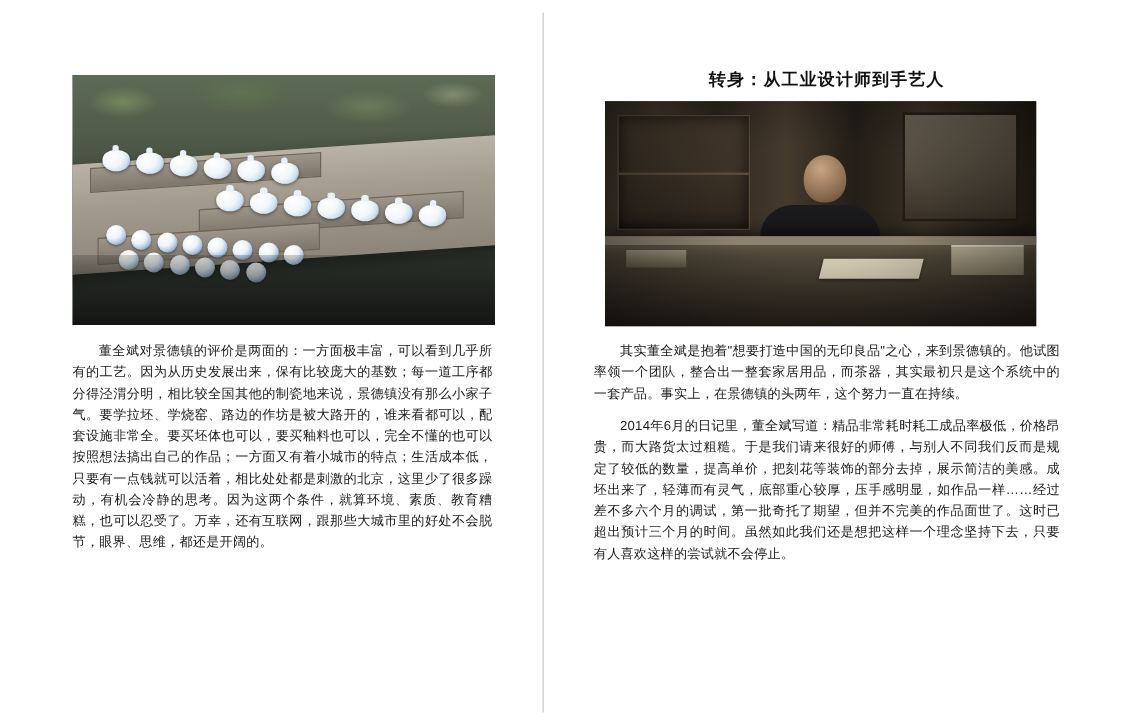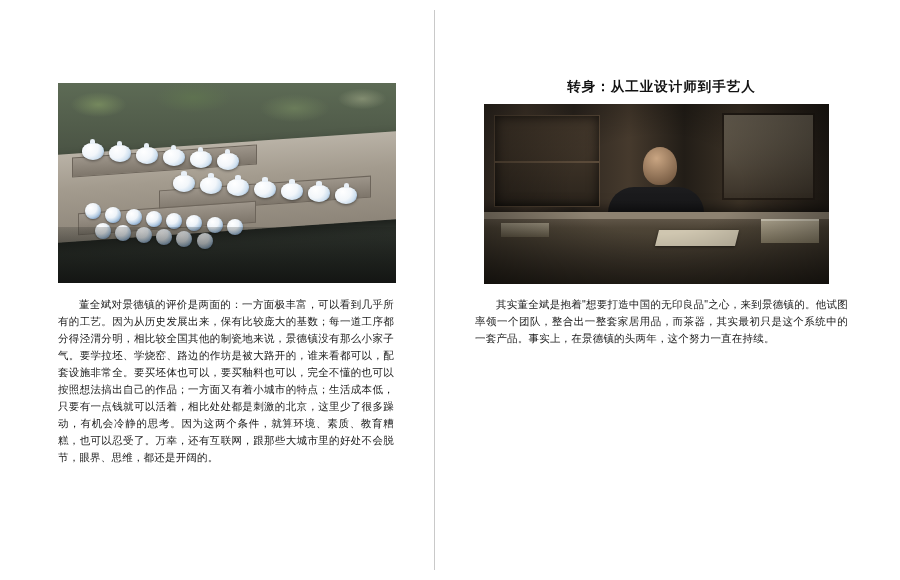--- a/index.html
+++ b/index.html
@@ -17,21 +17,20 @@
     position: relative;
     width: 900px;
     height: 580px;
     display: flex;
     box-sizing: border-box;
   }
   .col {
     position: relative;
     box-sizing: border-box;
     height: 434px;
-    margin-top: 23px;
   }
   .col-left {
     width: 434px;
     padding: 55px 40px 0 58px;
   }
   .gutter {
     width: 1px;
     background: #c9c9c9;
     height: 560px;
     margin-top: 10px;
@@ -281,16 +280,17 @@
         <div class="c-deskedge"></div>
       </div>
       <div class="c-paper"></div>
       <div class="c-books"></div>
       <div class="c-bookspile"></div>
       <div class="c-vignette"></div>
     </div>
 
     <div class="right-text">
       <p class="body">其实董全斌是抱着"想要打造中国的无印良品"之心，来到景德镇的。他试图率领一个团队，整合出一整套家居用品，而茶器，其实最初只是这个系统中的一套产品。事实上，在景德镇的头两年，这个努力一直在持续。</p>
+      <p class="body">2014年6月的日记里，董全斌写道：精品非常耗时耗工成品率极低，价格昂贵，而大路货太过粗糙。于是我们请来很好的师傅，与别人不同我们反而是规定了较低的数量，提高单价，把刻花等装饰的部分去掉，展示简洁的美感。成坯出来了，轻薄而有灵气，底部重心较厚，压手感明显，如作品一样……经过差不多六个月的调试，第一批奇托了期望，但并不完美的作品面世了。这时已超出预计三个月的时间。虽然如此我们还是想把这样一个理念坚持下去，只要有人喜欢这样的尝试就不会停止。</p>
     </div>
   </div>
 
 </div>
 
 </body></html>

